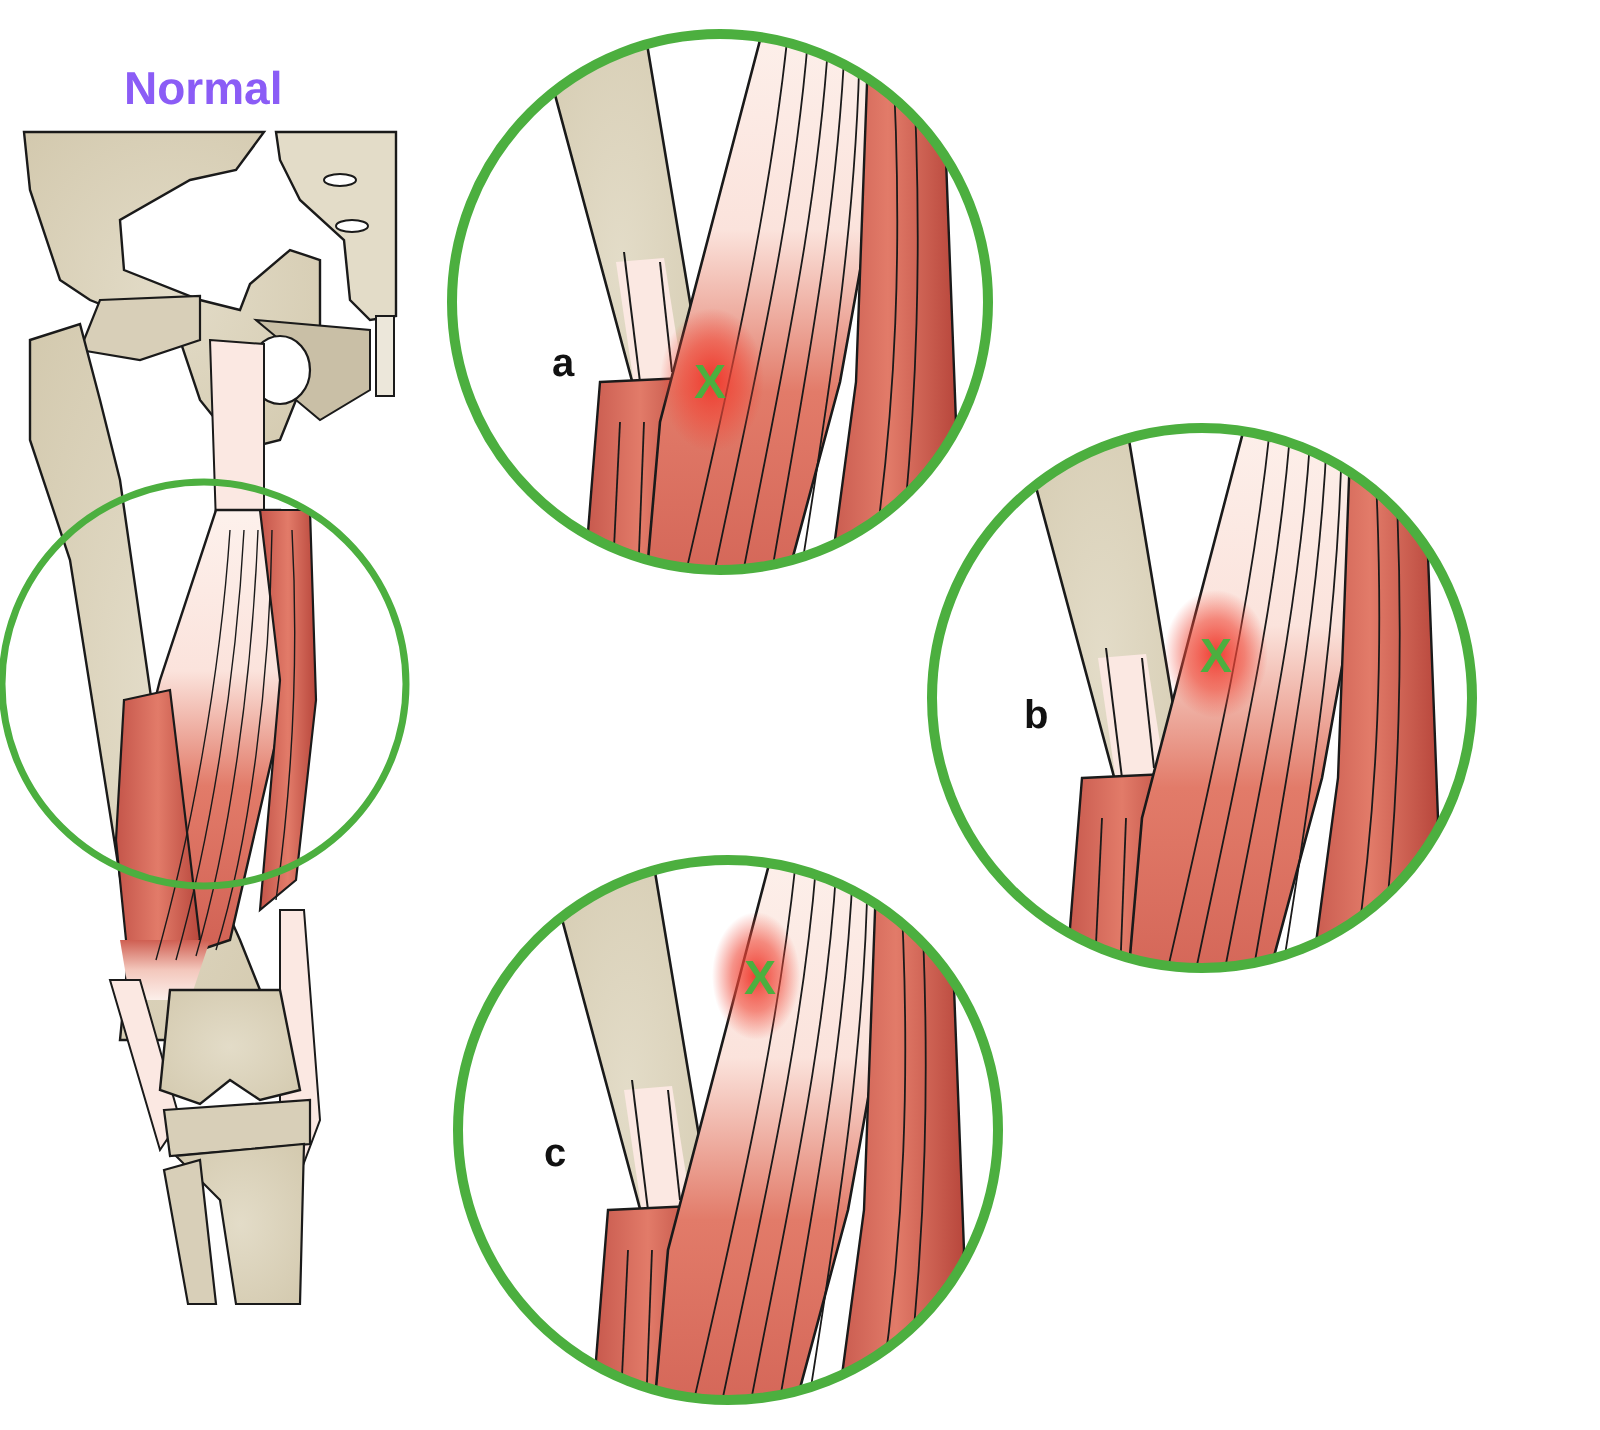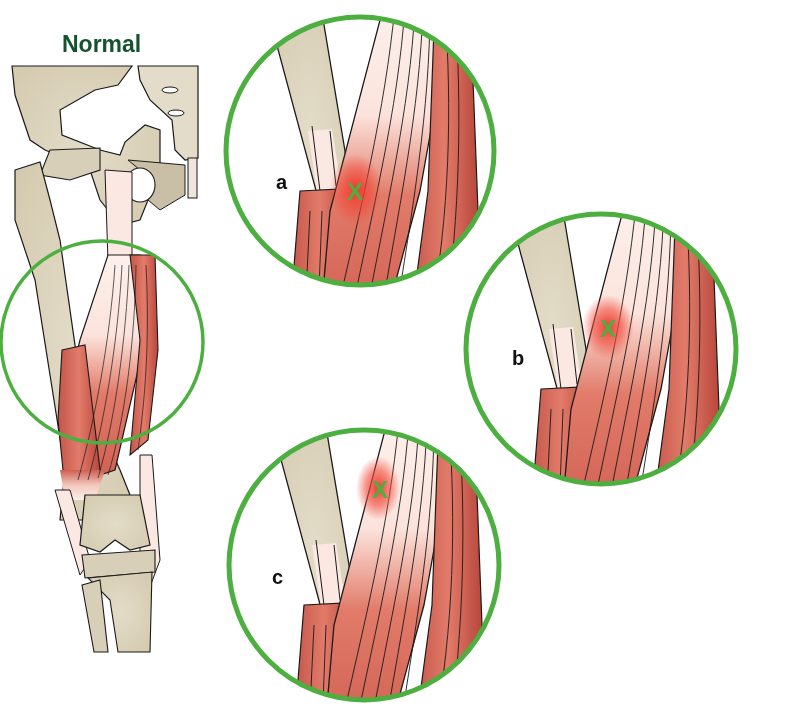--- a/index.html
+++ b/index.html
@@ -1,18 +1,18 @@
 <!DOCTYPE html>
 <html><head>
 <meta charset="utf-8">
 <style>
   html, body { margin: 0; padding: 0; background: #ffffff; }
   body { width: 800px; height: 715px; position: relative; overflow: hidden;
          font-family: "Liberation Sans", sans-serif; }
-  .title { position: absolute; left: 62px; top: 31px; font-size: 23px; font-weight: bold; color: #14532d; }
+  .title { position: absolute; left: 62px; top: 31px; font-size: 23px; font-weight: bold; color: #8b5cf6; }
   .label { position: absolute; font-size: 20px; font-weight: bold; color: #111; }
   svg { position: absolute; left: 0; top: 0; }
 </style>
 </head>
 <body>
 
 <div class="title">Normal</div>
 
 <svg width="800" height="715" viewBox="0 0 800 715">
   <defs>

